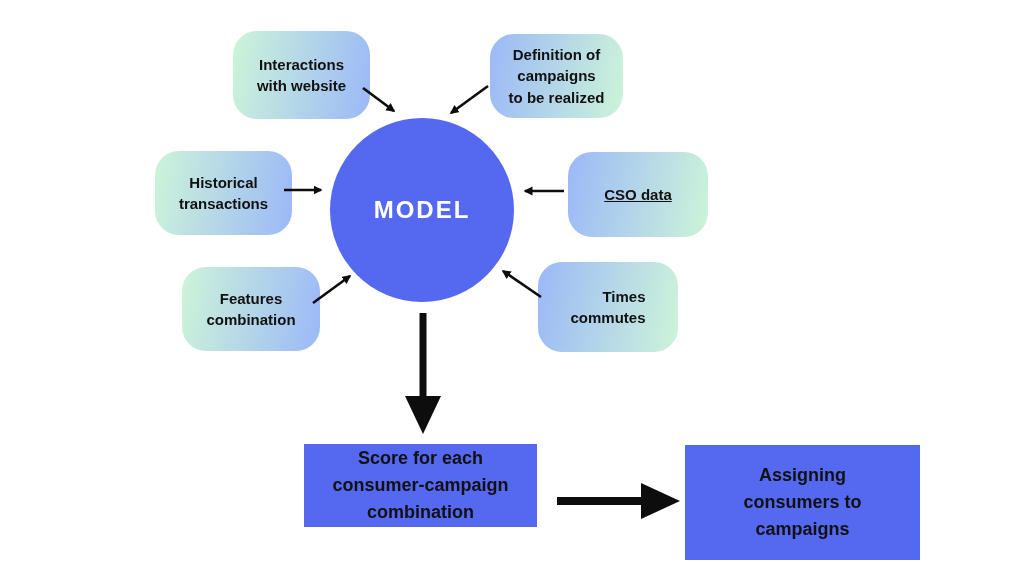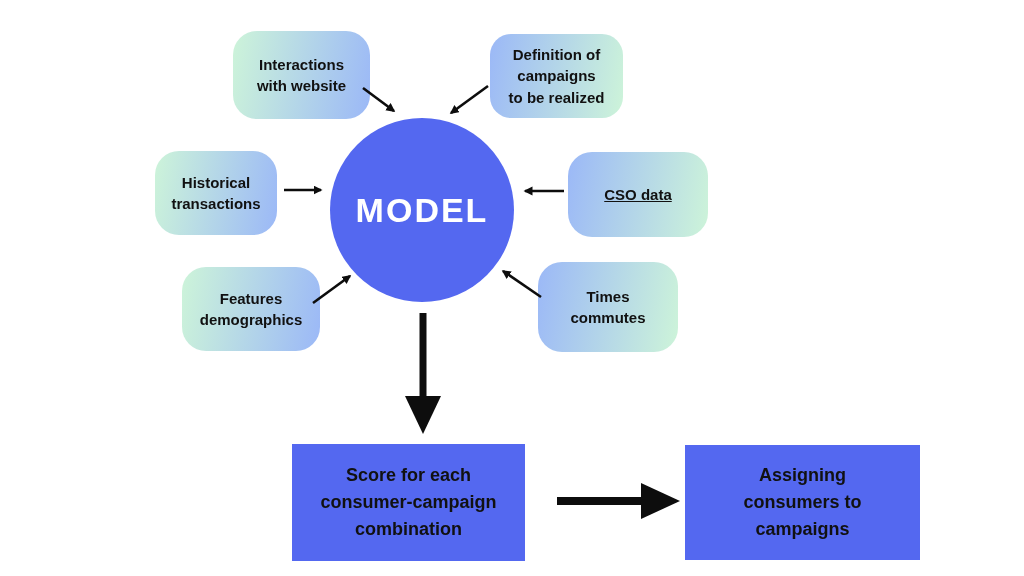--- a/index.html
+++ b/index.html
@@ -37,38 +37,38 @@
   }
   .grad-right {
     background: linear-gradient(100deg, var(--gradient-blue, #9BB8F7) 0%, var(--gradient-green, #CDF4D9) 100%);
   }
   .center-node {
     left: 330px; top: 118px;
     width: 184px; height: 184px;
     border-radius: 50%;
     background: var(--node-blue, #5468F0);
     color: var(--center-text, #ffffff);
-    font-size: 34px;
+    font-size: 24px;
     font-weight: 700;
     letter-spacing: 2px;
   }
   .output-node {
     background: var(--node-blue, #5468F0);
     color: var(--label-color, #111111);
     font-size: 18px;
     font-weight: 700;
     line-height: 1.5;
   }
   #node-interactions { left: 221px; top: 31px;  width: 137px; height: 88px; }
-  #node-definition   { left: 490px; top: 34px;  width: 133px; height: 84px; border-radius: 21px; }
-  #node-historical   { left: 143px; top: 151px; width: 122px; height: 84px; }
+  #node-definition   { left: 490px; top: 34px;  width: 133px; height: 84px; }
+  #node-historical   { left: 143px; top: 151px; width: 137px; height: 84px; }
   #node-cso          { left: 568px; top: 152px; width: 140px; height: 85px; text-decoration: underline; }
   #node-features     { left: 170px; top: 267px; width: 138px; height: 84px; }
-  #node-times        { left: 538px; top: 262px; width: 140px; height: 90px; }
-  #node-score        { left: 292px; top: 444px; width: 233px; height: 117px; }
+  #node-times        { left: 538px; top: 262px; width: 140px; height: 90px; text-align: right; }
+  #node-score        { left: 304px; top: 444px; width: 233px; height: 83px; }
   #node-assigning    { left: 685px; top: 445px; width: 235px; height: 115px; text-align: center; }
   .arrow-layer {
     position: absolute;
     left: 0; top: 0;
     width: 1024px; height: 576px;
     pointer-events: none;
   }
 </style>
 </head>
 <body>
@@ -81,21 +81,21 @@
   <div id="node-definition" class="node input-node grad-right">Definition of
 campaigns
 to be realized</div>
 
   <div id="node-historical" class="node input-node grad-left">Historical
 transactions</div>
 
   <div id="node-cso" class="node input-node grad-right">CSO data</div>
 
   <div id="node-features" class="node input-node grad-left">Features
-demographics</div>
+combination</div>
 
   <div id="node-times" class="node input-node grad-right">Times
 commutes</div>
 
   <div class="node center-node">MODEL</div>
 
   <div id="node-score" class="node output-node">Score for each
 consumer-campaign
 combination</div>
 

